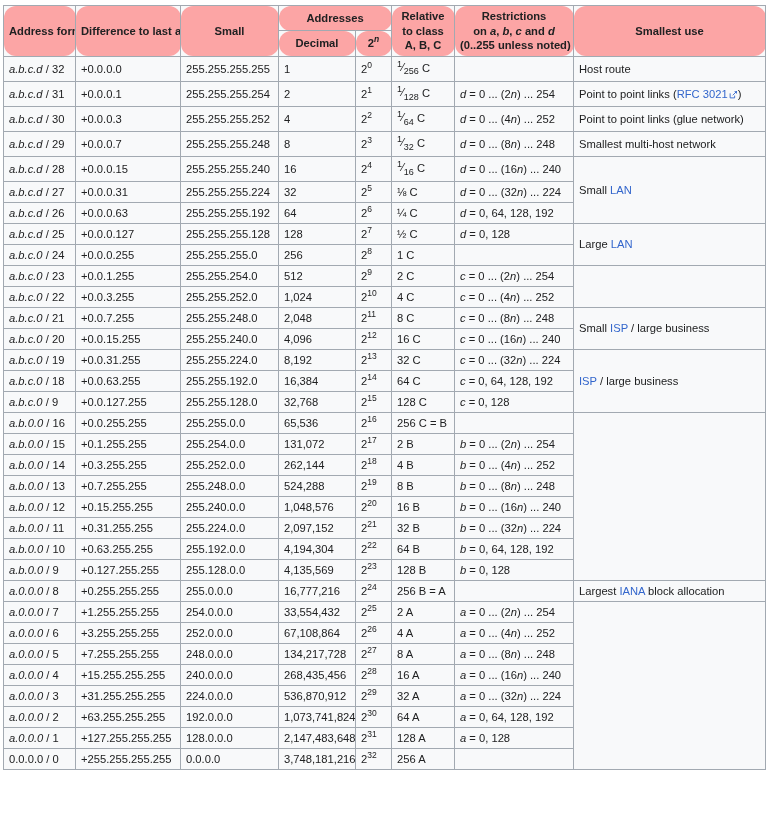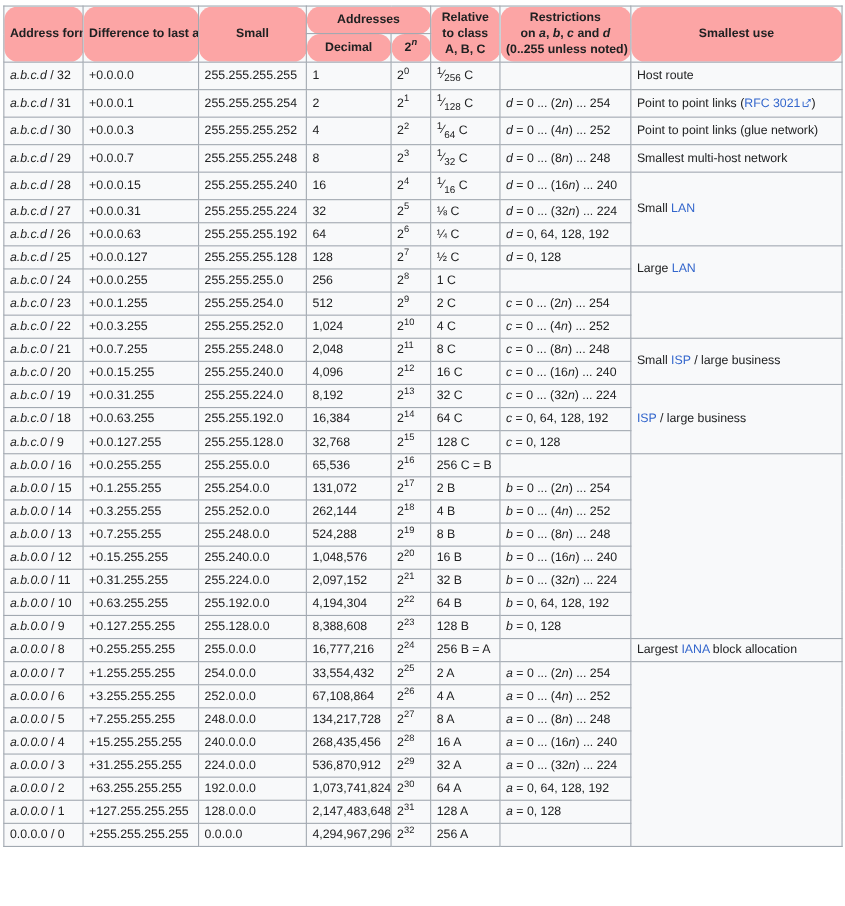--- a/index.html
+++ b/index.html
@@ -343,21 +343,21 @@
           <td>255.192.0.0</td>
           <td>4,194,304</td>
           <td class="pow-cell">2<sup>22</sup></td>
           <td>64 B</td>
           <td><i class="var">b</i> = 0, 64, 128, 192</td>
         </tr>
         <tr>
           <td><span class="addrfmt">a.b.0.0</span><span class="slash"> / 9</span></td>
           <td>+0.127.255.255</td>
           <td>255.128.0.0</td>
-          <td>8,388,608</td>
+          <td>4,135,569</td>
           <td class="pow-cell">2<sup>23</sup></td>
           <td>128 B</td>
           <td><i class="var">b</i> = 0, 128</td>
         </tr>
         <tr>
           <td><span class="addrfmt">a.0.0.0</span><span class="slash"> / 8</span></td>
           <td>+0.255.255.255</td>
           <td>255.0.0.0</td>
           <td>16,777,216</td>
           <td class="pow-cell">2<sup>24</sup></td>
@@ -426,20 +426,20 @@
           <td>128.0.0.0</td>
           <td>2,147,483,648</td>
           <td class="pow-cell">2<sup>31</sup></td>
           <td>128 A</td>
           <td><i class="var">a</i> = 0, 128</td>
         </tr>
         <tr>
           <td><span>0.0.0.0</span><span class="slash"> / 0</span></td>
           <td>+255.255.255.255</td>
           <td>0.0.0.0</td>
-          <td>4,294,967,296</td>
+          <td>3,748,181,216</td>
           <td class="pow-cell">2<sup>32</sup></td>
           <td>256 A</td>
           <td></td>
         </tr>
       </tbody>
   </table>
 </div>
 
 </body></html>

